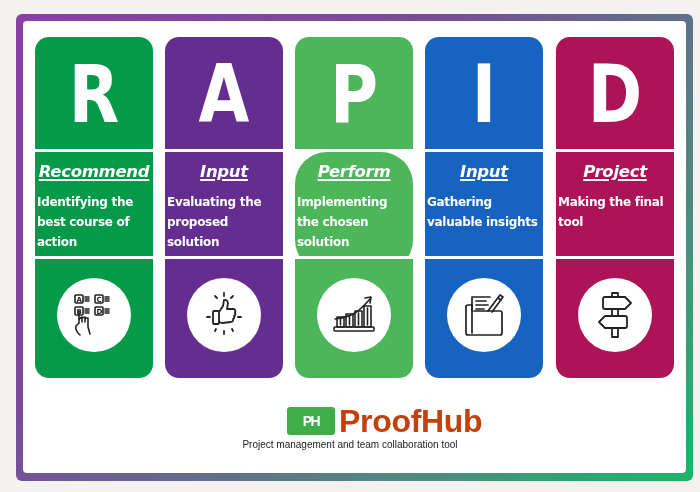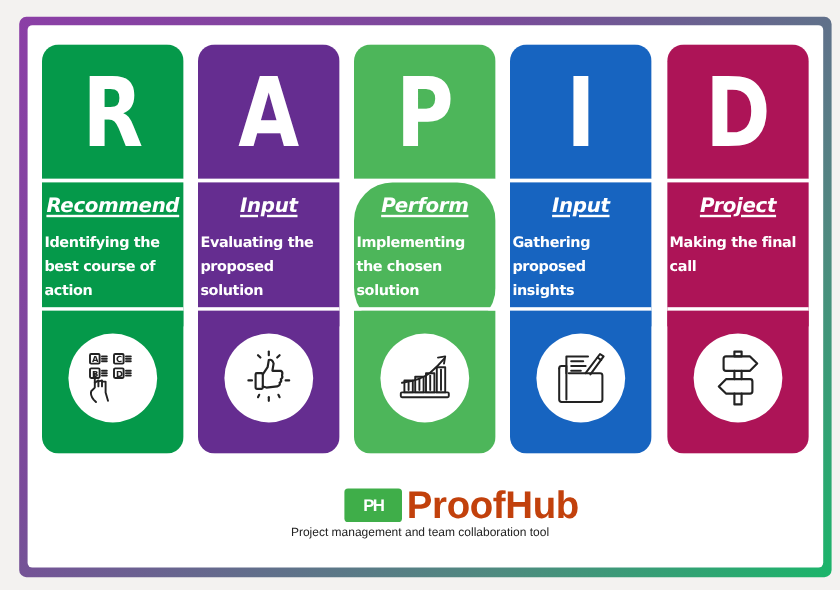--- a/index.html
+++ b/index.html
@@ -177,21 +177,21 @@
   </div>
 </div>
 
 <div class="card" style="left:425px;">
   <div class="sec-top" style="background:#1764c0;">
     <div class="letter">I</div>
   </div>
   <div class="sep1"></div>
   <div class="sec-mid" style="background:#1764c0;">
     <div class="word">Input</div>
-    <div class="desc">Gathering proposed insights</div>
+    <div class="desc">Gathering valuable insights</div>
   </div>
   <div class="sep2"></div>
   <div class="sec-bot" style="background:#1764c0;">
     <div class="icon-circle">
       <svg viewBox="0 0 52 52" fill="none" stroke="#222" stroke-width="1.7" stroke-linecap="round" stroke-linejoin="round">
         <path d="M8 18 L8 44 Q8 46 10 46 L42 46 Q44 46 44 44 L44 24 Q44 22 42 22 L16 22"></path>
         <path d="M8 18 Q8 16 10 16 L14 16 L14 44"></path>
         <path d="M14 22 L14 8 L32 8"></path>
         <line x1="18" y1="12" x2="28" y2="12"></line>
         <line x1="18" y1="16" x2="30" y2="16"></line>
@@ -203,21 +203,21 @@
   </div>
 </div>
 
 <div class="card" style="left:556px;">
   <div class="sec-top" style="background:#ad1457;">
     <div class="letter">D</div>
   </div>
   <div class="sep1"></div>
   <div class="sec-mid" style="background:#ad1457;">
     <div class="word">Project</div>
-    <div class="desc">Making the final call</div>
+    <div class="desc">Making the final tool</div>
   </div>
   <div class="sep2"></div>
   <div class="sec-bot" style="background:#ad1457;">
     <div class="icon-circle">
       <svg viewBox="0 0 52 52" fill="none" stroke="#222" stroke-width="1.8" stroke-linecap="round" stroke-linejoin="round">
         <rect x="23" y="4" width="6" height="4"></rect>
         <path d="M16 8 L36 8 L42 14 L36 20 L16 20 Q14 20 14 18 L14 10 Q14 8 16 8 Z"></path>
         <line x1="23" y1="20" x2="23" y2="27"></line>
         <line x1="29" y1="20" x2="29" y2="27"></line>
         <path d="M36 27 L16 27 L10 33 L16 39 L36 39 Q38 39 38 37 L38 29 Q38 27 36 27 Z"></path>

